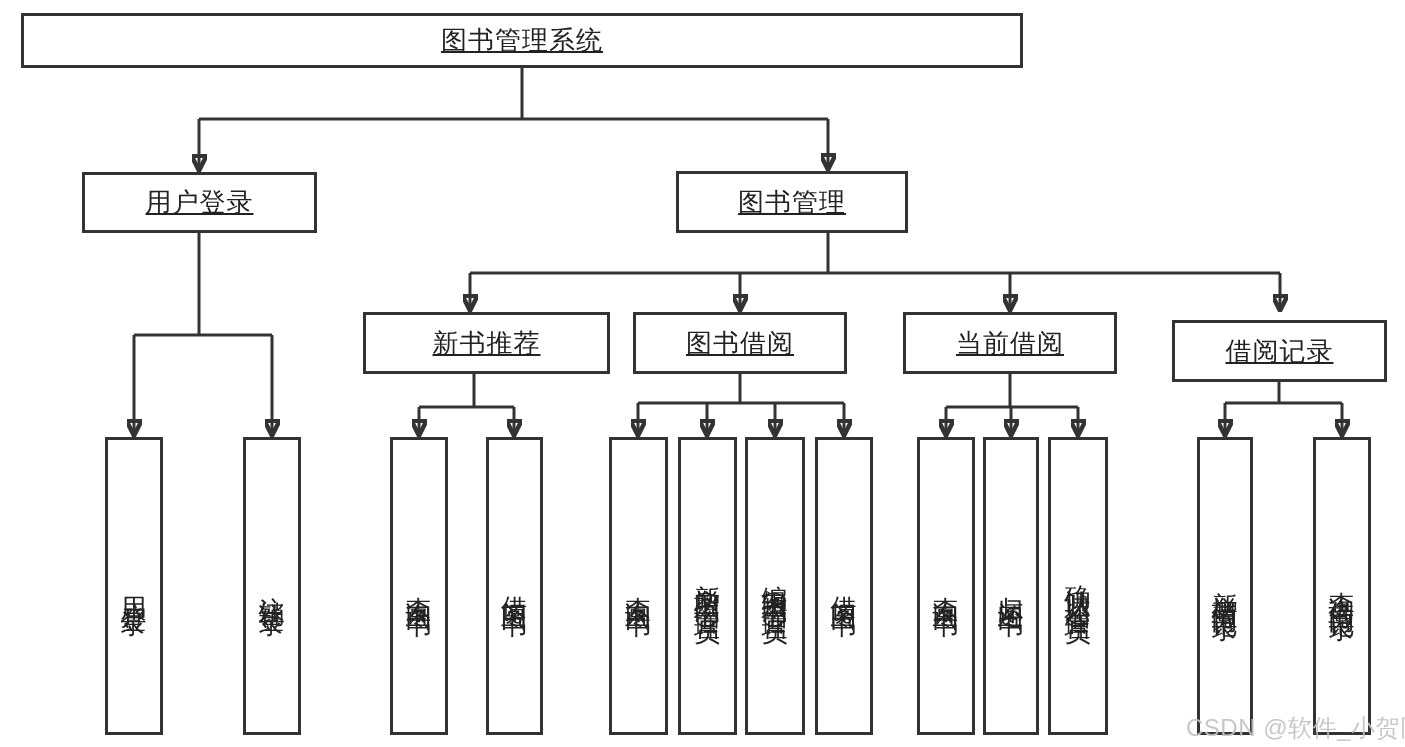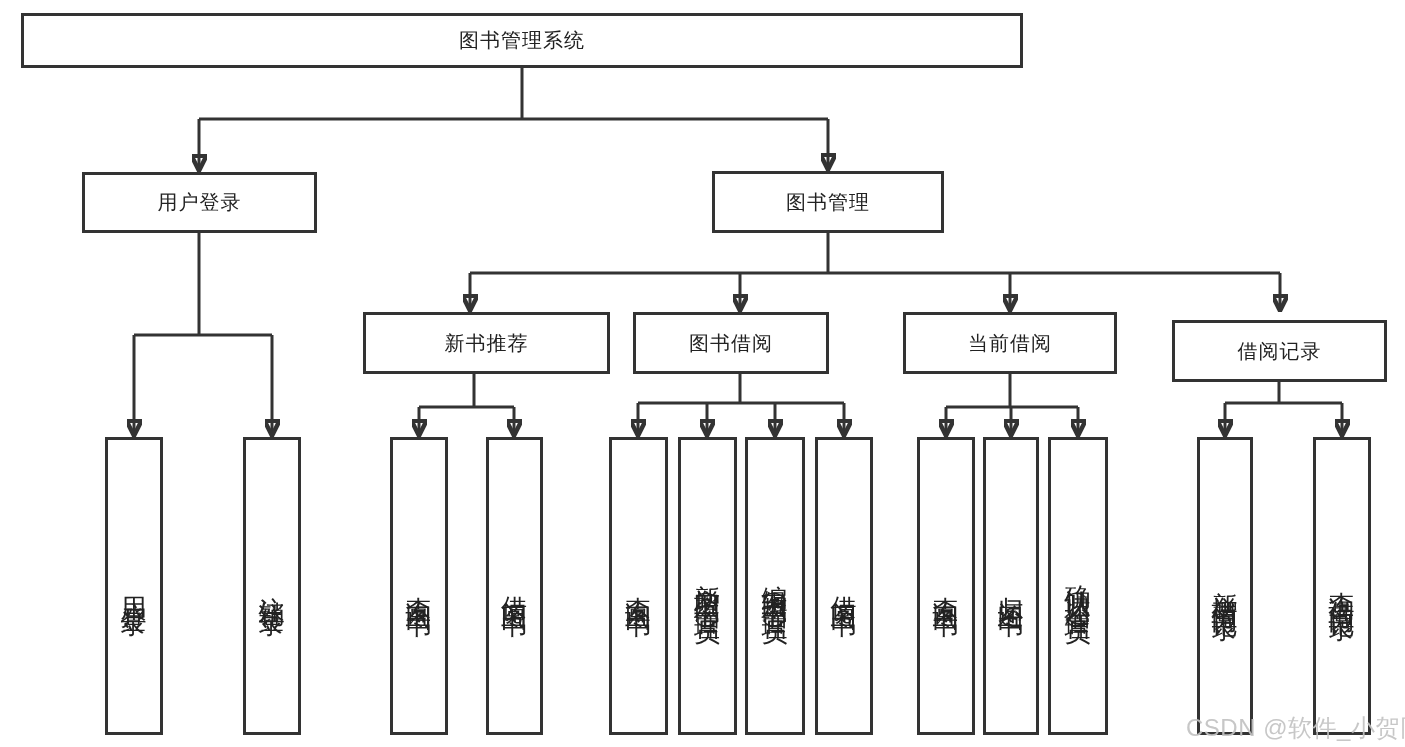--- a/index.html
+++ b/index.html
@@ -32,23 +32,24 @@
     fill:none;
   }
   .box{
     position:absolute;
     border:3px solid var(--line);
     background:var(--bg);
     display:flex;
     align-items:center;
     justify-content:center;
     color:var(--text);
-    font-size:20px;
+    font-size:26px;
     letter-spacing:1px;
     white-space:nowrap;
+    text-decoration:underline;
   }
   .vbox{
     position:absolute;
     border:3px solid var(--line);
     background:var(--bg);
     display:flex;
     align-items:center;
     justify-content:center;
     color:var(--text);
   }
@@ -113,24 +114,24 @@
     <line x1="1078" y1="407" x2="1078" y2="435" marker-end="url(#ah)"></line>
 
     <path d="M1279,374 V403 M1225,403 H1342"></path>
     <line x1="1225" y1="403" x2="1225" y2="435" marker-end="url(#ah)"></line>
     <line x1="1342" y1="403" x2="1342" y2="435" marker-end="url(#ah)"></line>
   </svg>
 
   <div class="box" style="left:21px;top:13px;width:1002px;height:55px;">图书管理系统</div>
 
   <div class="box" style="left:82px;top:172px;width:235px;height:61px;">用户登录</div>
-  <div class="box" style="left:712px;top:171px;width:232px;height:62px;">图书管理</div>
+  <div class="box" style="left:676px;top:171px;width:232px;height:62px;">图书管理</div>
 
   <div class="box" style="left:363px;top:312px;width:247px;height:62px;">新书推荐</div>
-  <div class="box" style="left:633px;top:312px;width:196px;height:62px;">图书借阅</div>
+  <div class="box" style="left:633px;top:312px;width:214px;height:62px;">图书借阅</div>
   <div class="box" style="left:903px;top:312px;width:214px;height:62px;">当前借阅</div>
   <div class="box" style="left:1172px;top:312px;width:215px;height:62px;margin-top:8px;">借阅记录</div>
 
   <div class="vbox" style="left:105px;top:437px;width:58px;height:298px;">
     <span class="vtext">用户登录</span>
   </div>
   <div class="vbox" style="left:243px;top:437px;width:58px;height:298px;">
     <span class="vtext">注销登录</span>
   </div>
 

